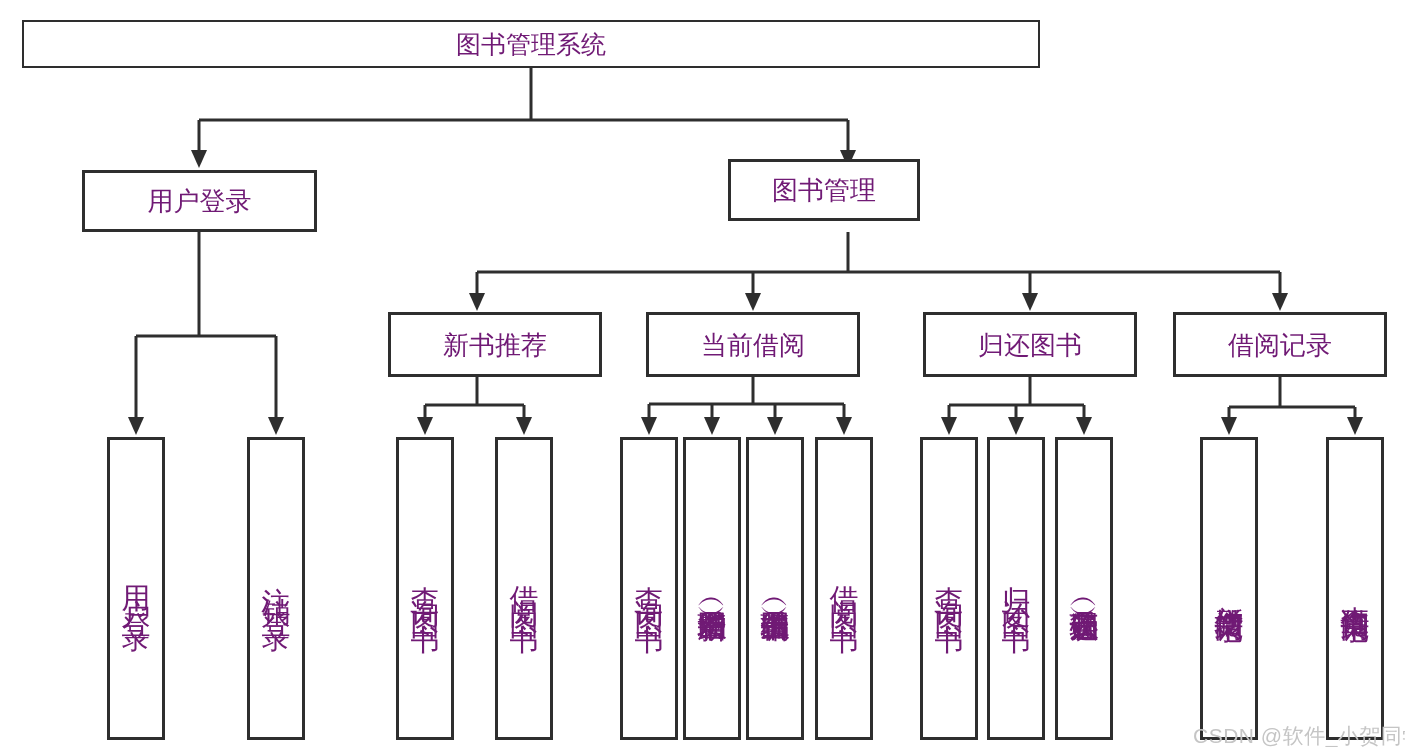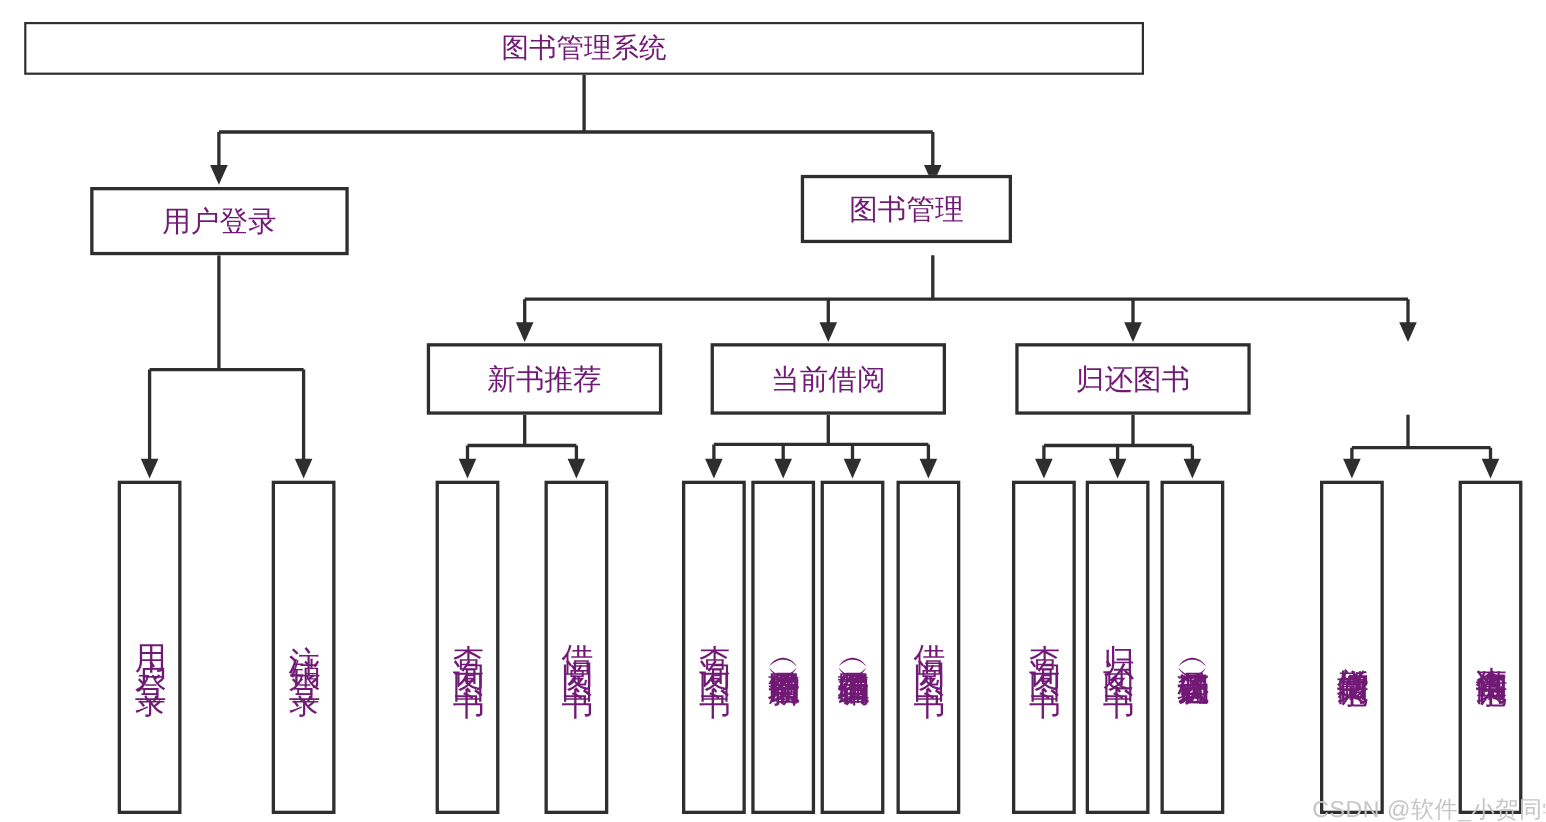--- a/index.html
+++ b/index.html
@@ -74,20 +74,23 @@
 
   <div class="node h" style="left:388px;top:312px;width:214px;height:65px">
     <span>新书推荐</span>
   </div>
   <div class="node h" style="left:646px;top:312px;width:214px;height:65px">
     <span>当前借阅</span>
   </div>
   <div class="node h" style="left:923px;top:312px;width:214px;height:65px">
     <span>归还图书</span>
   </div>
+  <div class="node h" style="left:1173px;top:312px;width:214px;height:65px">
+    <span>借阅记录</span>
+  </div>
 
   <div class="node v ls4" style="left:107px;top:437px;width:58px;height:303px">
     <span>用户登录</span>
   </div>
   <div class="node v ls4" style="left:247px;top:437px;width:58px;height:303px">
     <span>注销登录</span>
   </div>
 
   <div class="node v ls4" style="left:396px;top:437px;width:58px;height:303px">
     <span>查询图书</span>

